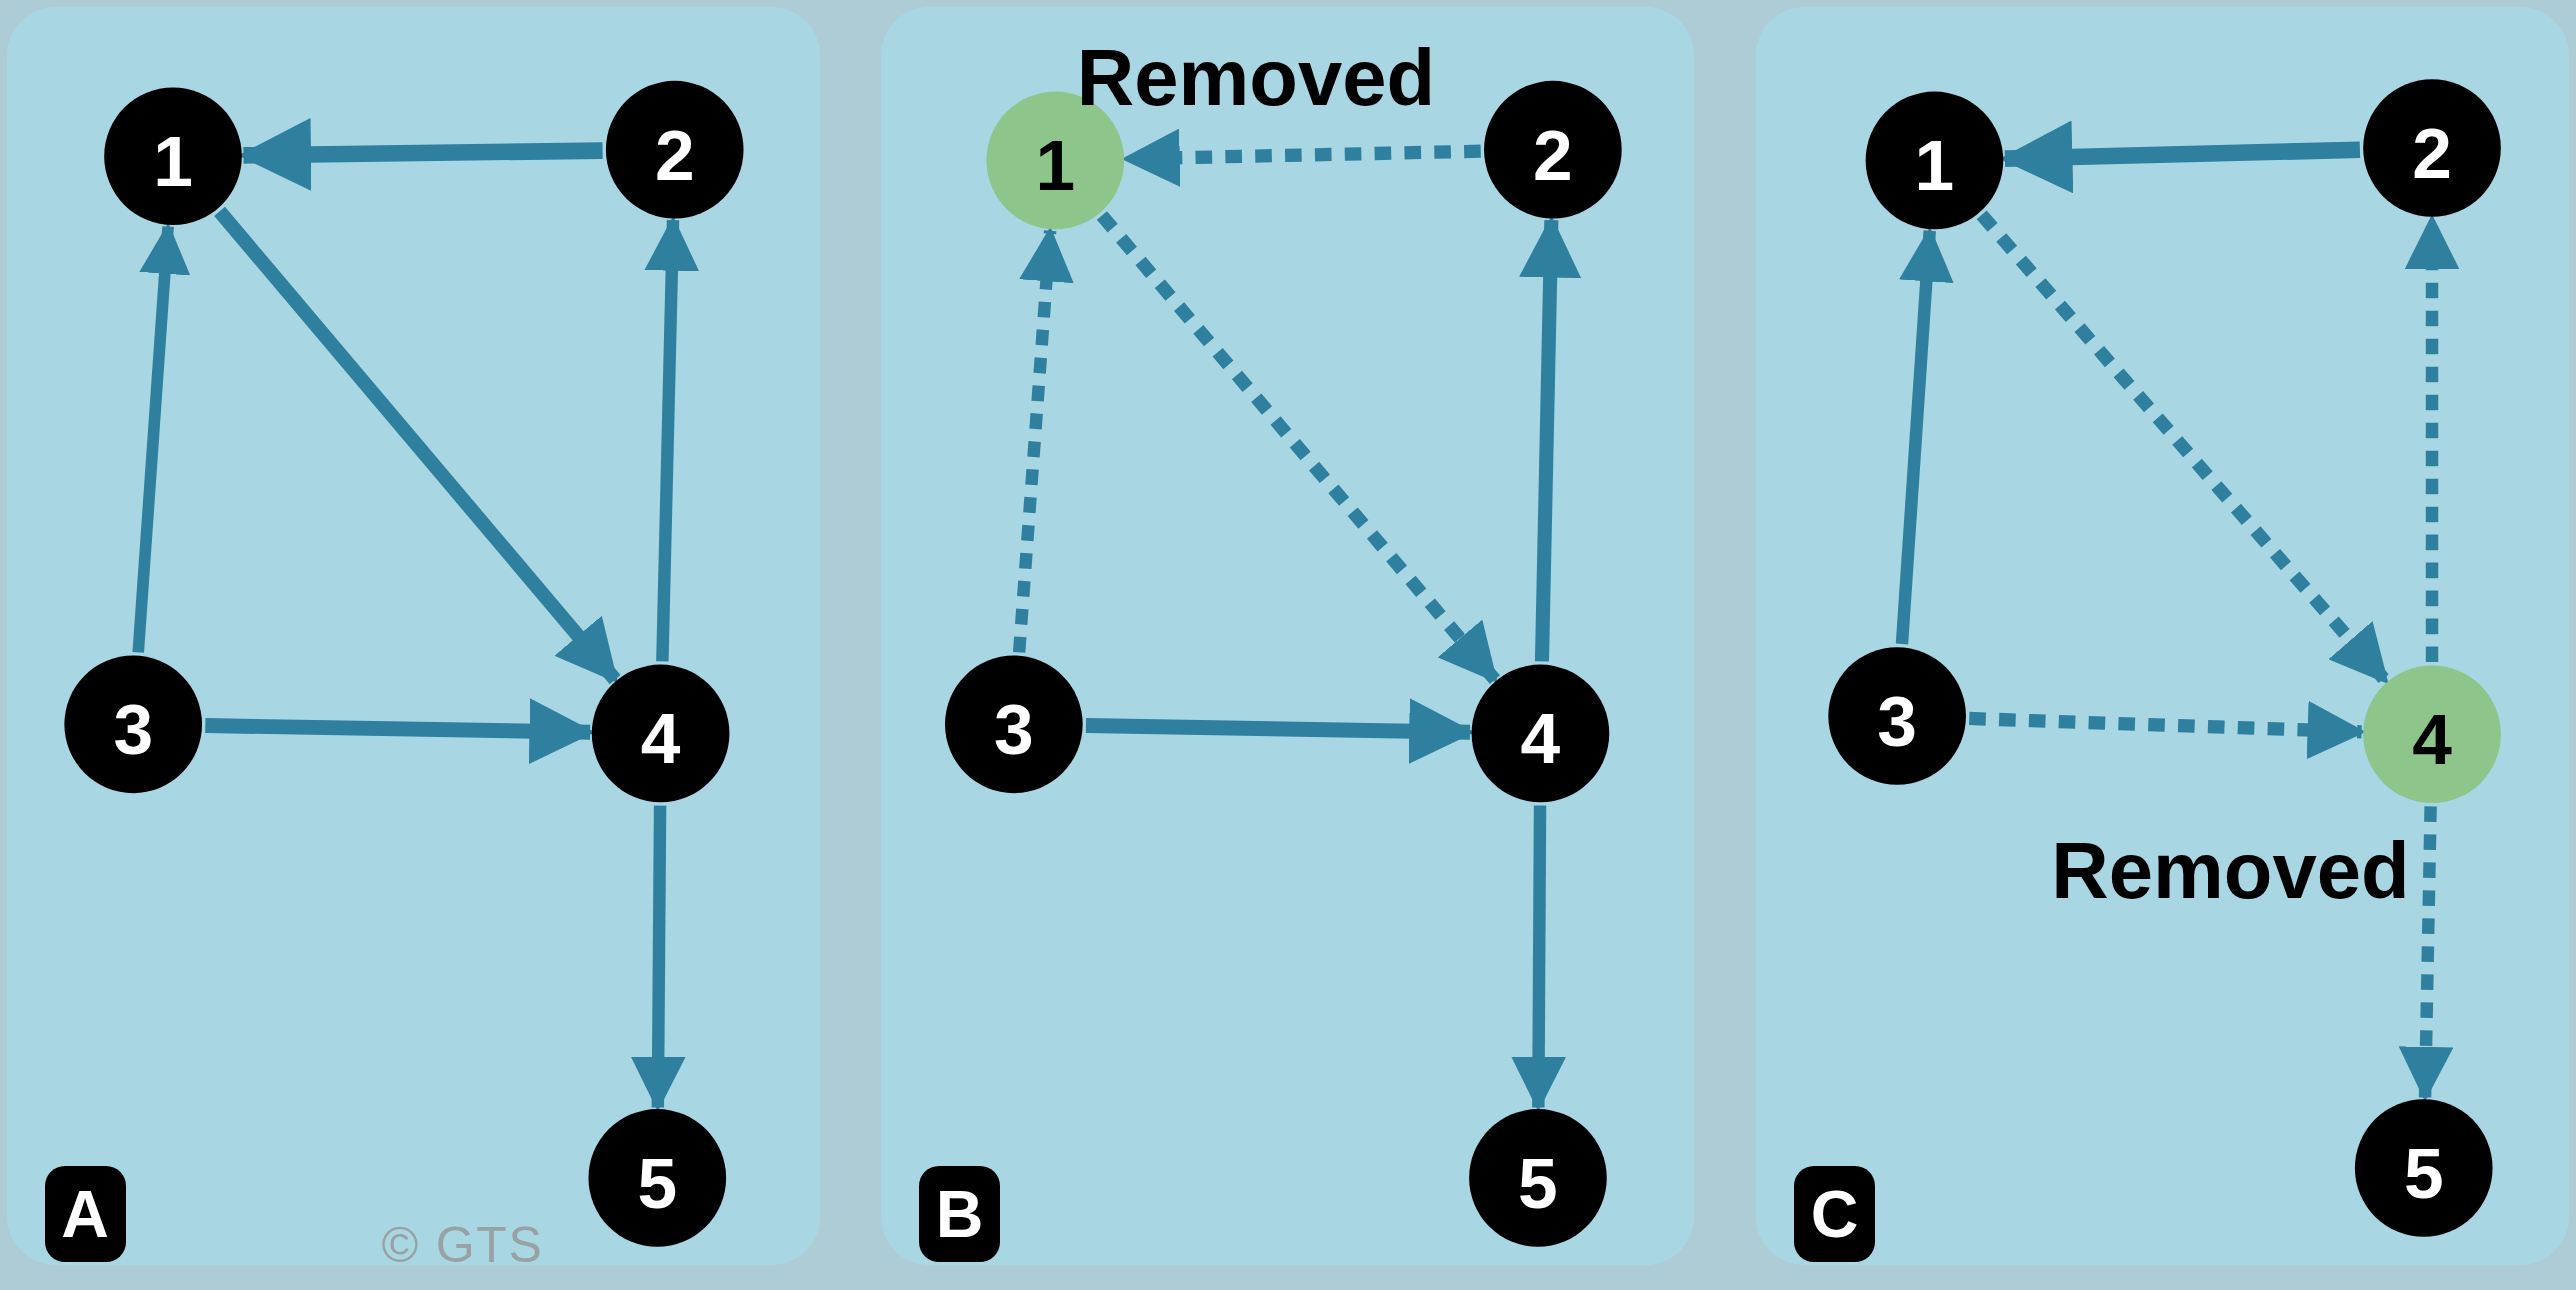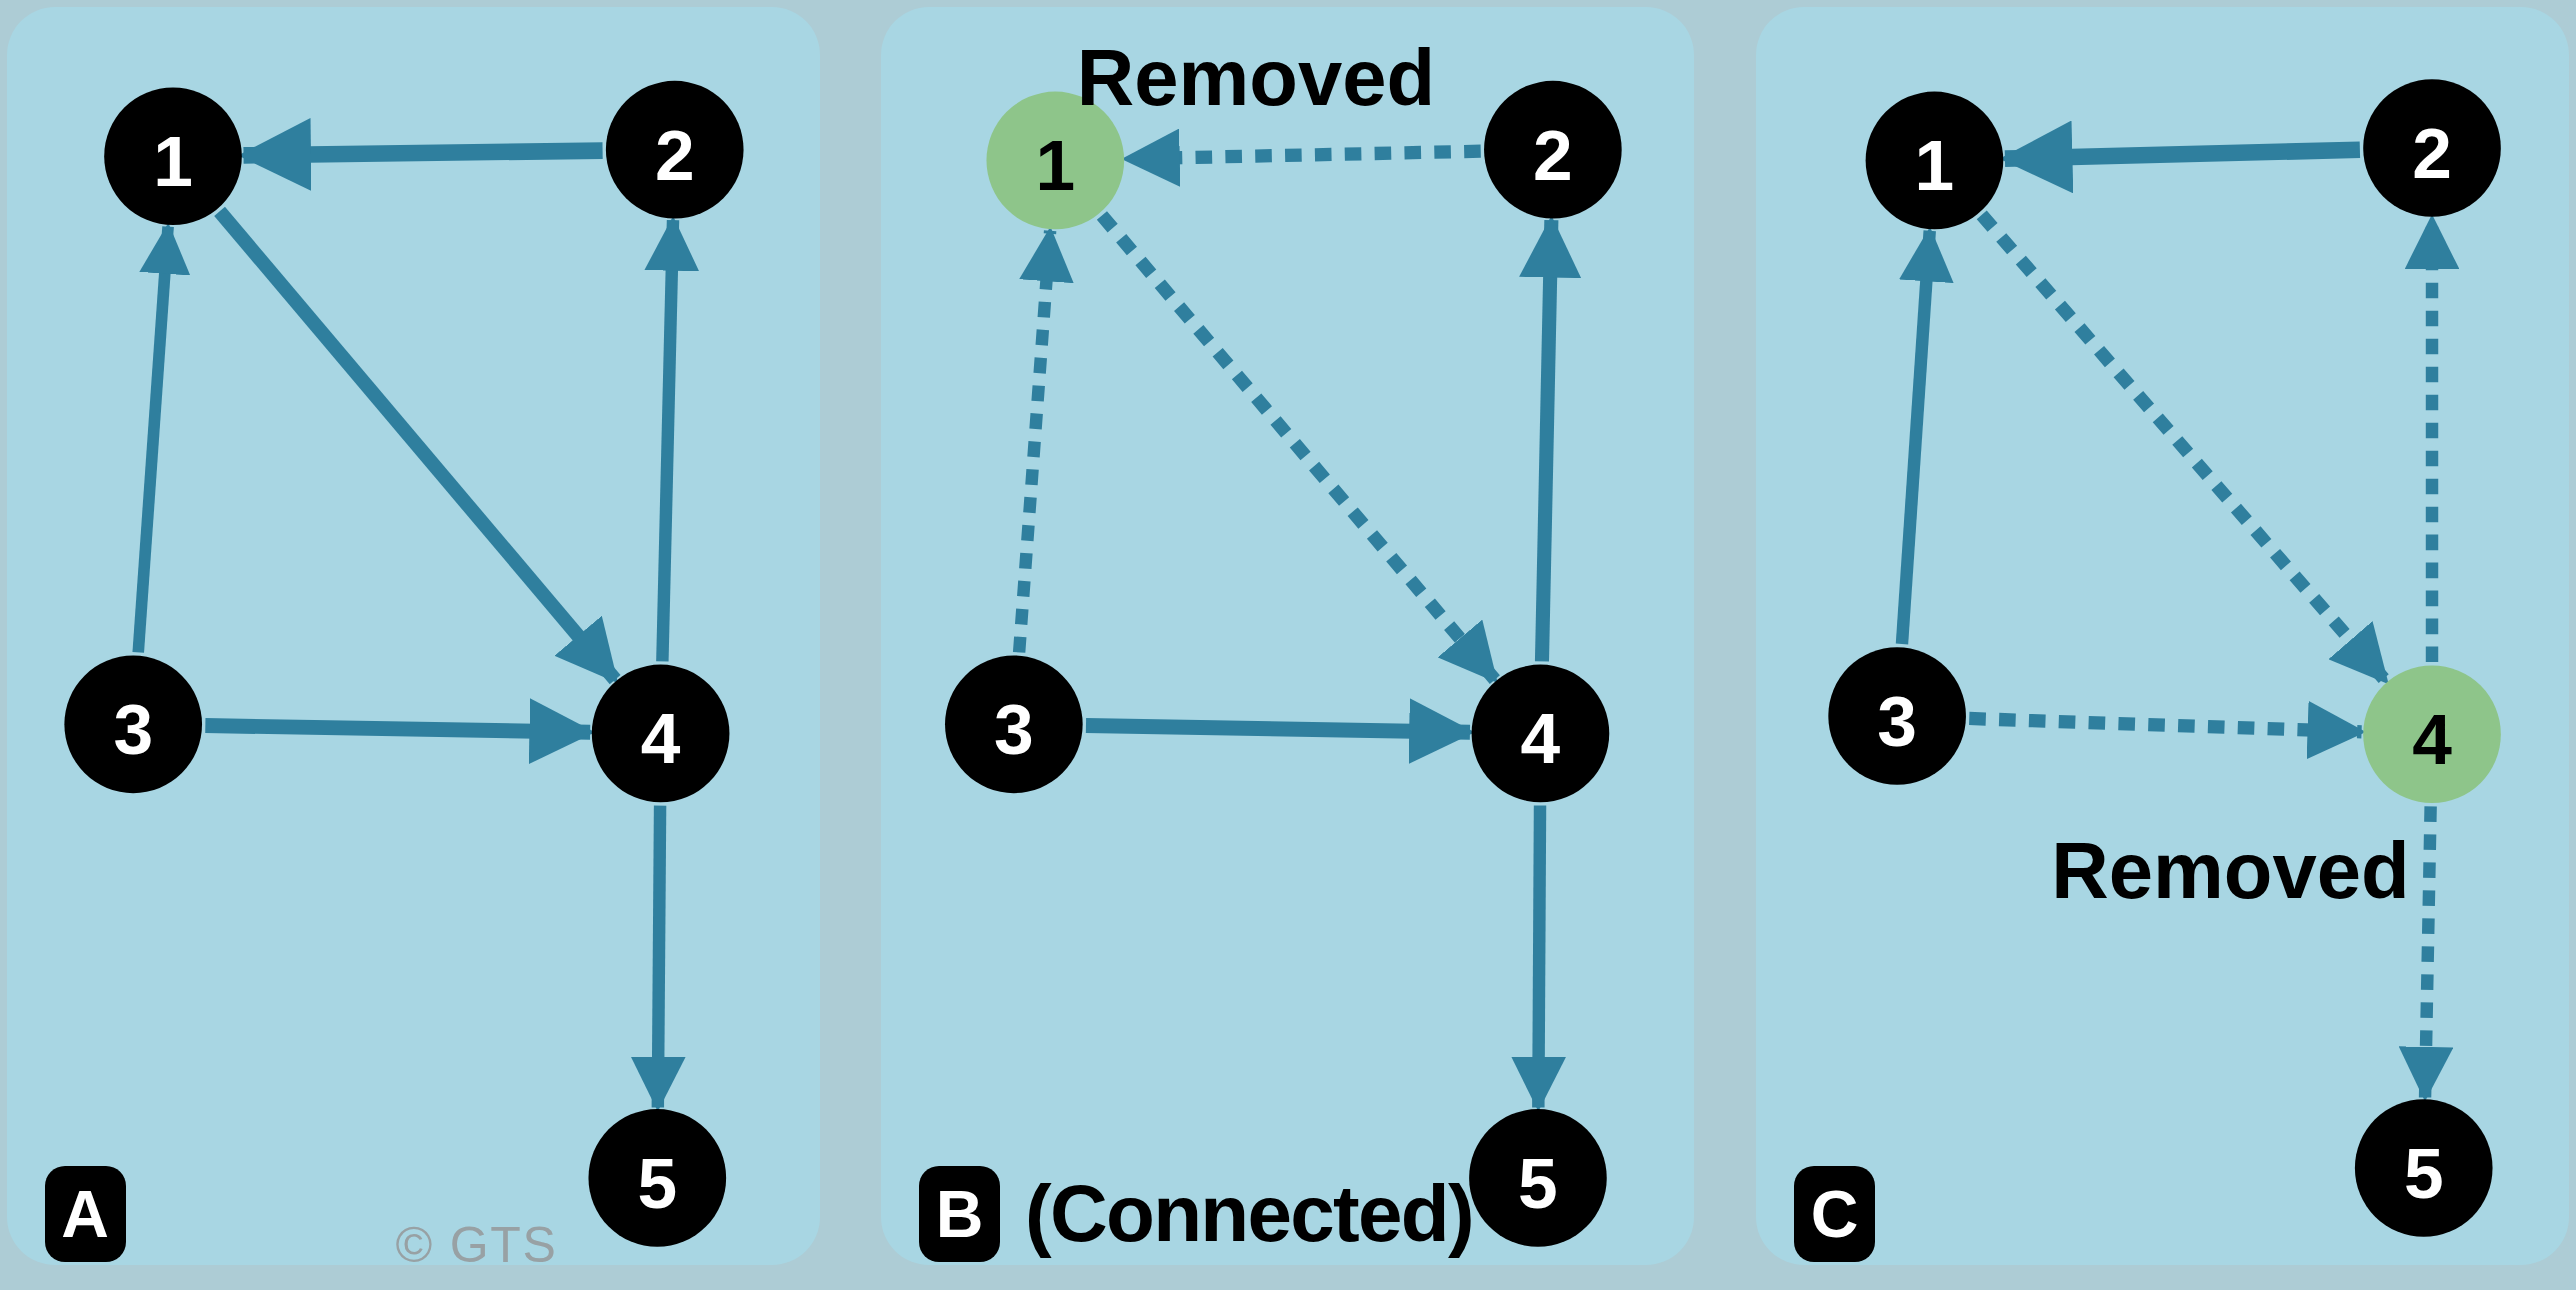--- a/index.html
+++ b/index.html
@@ -55,21 +55,21 @@
   .caption {
     font-weight: bold;
     font-size: 80px;
     color: #000000;
     letter-spacing: -1.7px;
     white-space: nowrap;
     line-height: 1;
   }
   .watermark {
     position: absolute;
-    left: 389px;
+    left: 375px;
     top: 1209px;
     font-size: 50px;
     color: #98a1a4;
     letter-spacing: 1.7px;
     white-space: nowrap;
   }
   .removed-label {
     font-weight: bold;
   }
 </style>
@@ -133,21 +133,20 @@
         <circle cx="795" cy="876" r="83" fill="#000000"></circle>
         <text x="795" y="876" text-anchor="middle" dominant-baseline="central" dy="6" font-size="86" font-weight="bold" font-family="&quot;Liberation Sans&quot;, sans-serif" fill="#ffffff">4</text>
         <circle cx="792" cy="1412" r="83" fill="#000000"></circle>
         <text x="792" y="1412" text-anchor="middle" dominant-baseline="central" dy="6" font-size="86" font-weight="bold" font-family="&quot;Liberation Sans&quot;, sans-serif" fill="#ffffff">5</text>
         <text x="452" y="118" text-anchor="middle" font-size="96" font-weight="bold" font-family="&quot;Liberation Sans&quot;, sans-serif" fill="#000000" class="removed-label">Removed</text>
       </svg>
     <div class="footer">
       <div class="badge">
         <span class="badge-letter">B</span>
       </div>
-      <div class="caption">(Connected)</div>
     </div>
   </div>
 
   <div class="panel" id="panel-2" style="background: rgb(168, 214, 227);">
     <svg class="graph" viewBox="0 0 980 1517">
         <defs>
           <marker id="ah2" viewBox="0 0 4 4" refX="3.7" refY="2" markerWidth="4.4" markerHeight="4.4" orient="auto">
             <path d="M0,0 L4,2 L0,4 Z" fill="#2f7f9e"></path>
           </marker>
         </defs>

